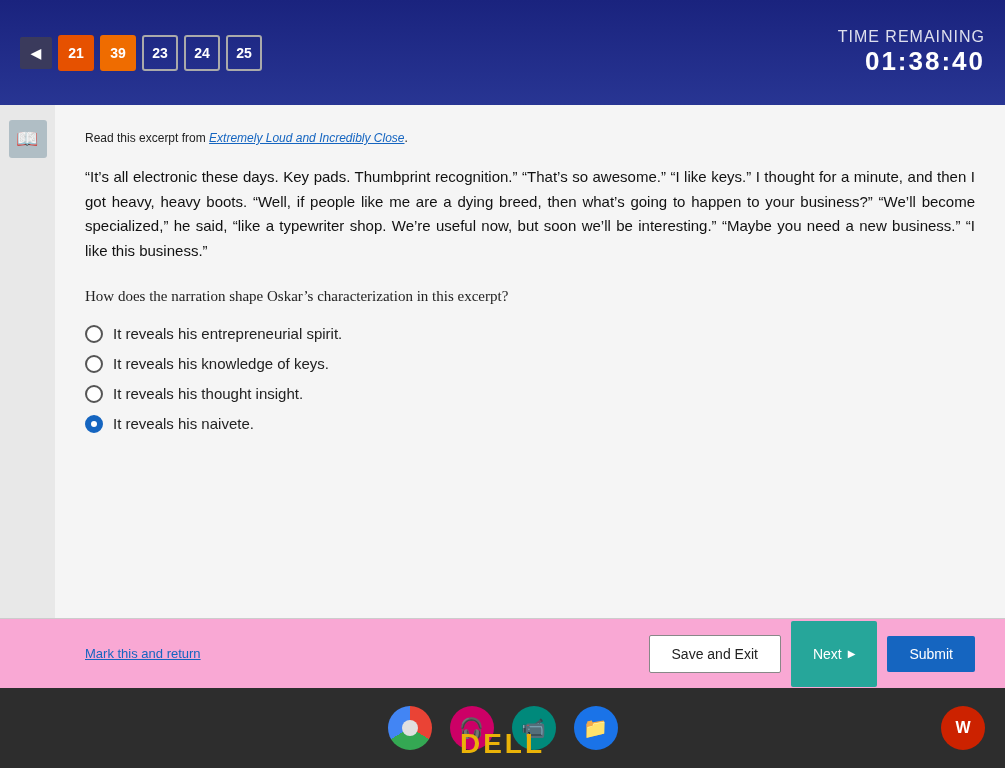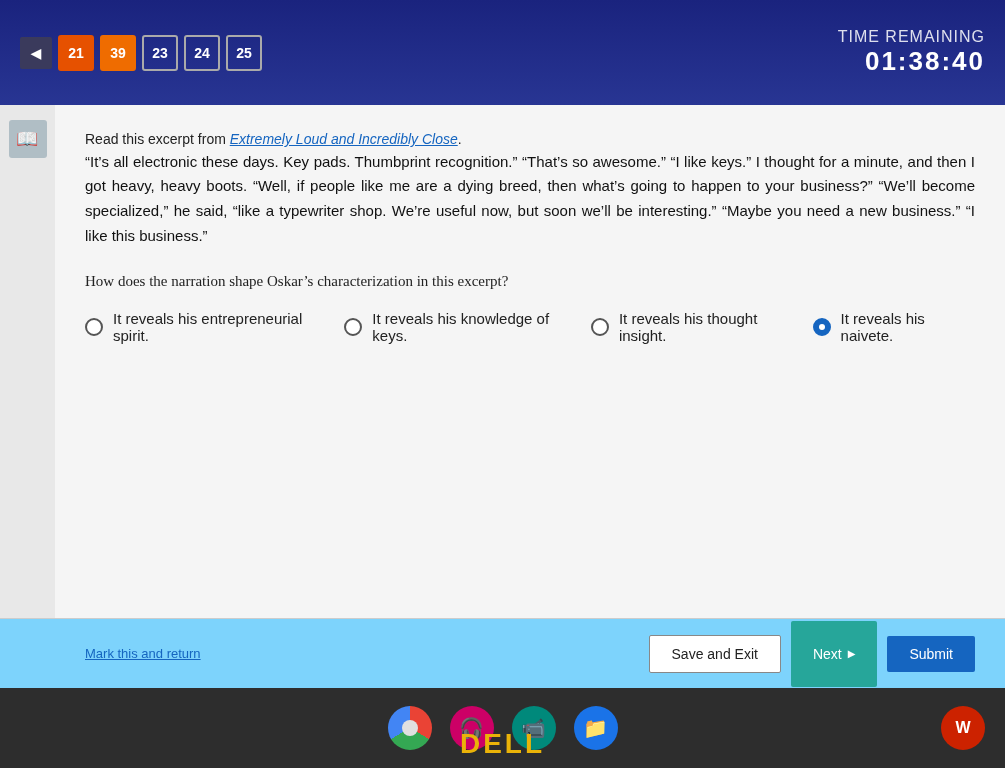--- a/index.html
+++ b/index.html
@@ -121,22 +121,23 @@
       left: 55px;
       top: 105px;
       right: 0;
       bottom: 80px;
       background: #f5f5f5;
       padding: 25px 30px 20px 30px;
       overflow-y: auto;
     }
 
     .excerpt-label {
-      font-size: 14px;
+      font-size: 12px;
       color: #222;
+      margin-bottom: 18px;
       line-height: 1.4;
     }
 
     .excerpt-link {
       color: #1565c0;
       text-decoration: underline;
       font-style: italic;
     }
 
     .excerpt-text {
@@ -151,21 +152,21 @@
       font-size: 15px;
       color: #222;
       margin-bottom: 18px;
       line-height: 1.4;
       font-family: Liberation Serif, serif;
     }
 
     .options-list {
       list-style: none;
       display: flex;
-      flex-direction: row;
+      flex-direction: column;
       gap: 12px;
       margin-bottom: 20px;
     }
 
     .option-item {
       display: flex;
       align-items: center;
       gap: 10px;
       font-size: 15px;
       color: #222;
@@ -197,21 +198,21 @@
       background: white;
     }
 
     
     .bottom-bar {
       position: absolute;
       bottom: 80px;
       left: 0;
       right: 0;
       height: 70px;
-      background: #7dd3fc;
+      background: #f9a8d4;
       border-top: 1px solid #ccc;
       display: flex;
       align-items: center;
       justify-content: space-between;
       padding: 0 30px 0 85px;
     }
 
     .mark-return-link {
       font-size: 13px;
       color: #1565c0;

